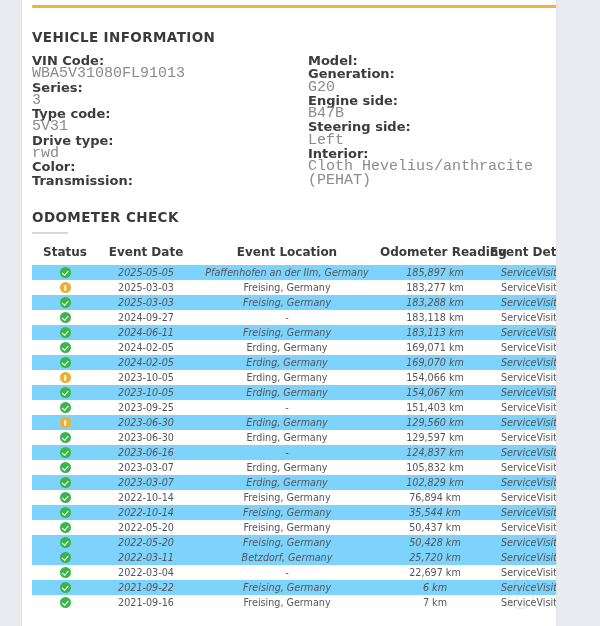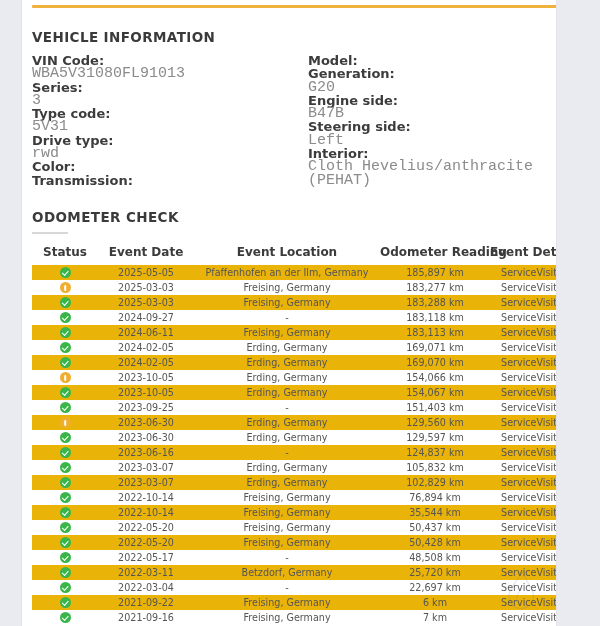--- a/index.html
+++ b/index.html
@@ -121,21 +121,21 @@
   table.odometer tbody td {
     font-size: 9.6px;
     color: #555;
     height: 15px;
     padding: 0;
     text-align: center;
     white-space: nowrap;
     font-family: "DejaVu Sans", sans-serif;
   }
 
-  table.odometer tbody tr.stripe td { background: #eab308; }
+  table.odometer tbody tr.stripe td { background: #7dd3fc; font-style: italic; }
 
   
   col.c-status   { width: 66px; }
   col.c-date     { width: 96px; }
   col.c-location { width: 186px; }
   col.c-odo      { width: 110px; }
   col.c-detail   { width: 78px; }
 
   
   .badge {
@@ -367,27 +367,20 @@
               <td>50,437 km</td>
               <td>ServiceVisit</td>
             </tr>
             <tr class="stripe">
               <td><span class="badge ok"></span></td>
               <td>2022-05-20</td>
               <td>Freising, Germany</td>
               <td>50,428 km</td>
               <td>ServiceVisit</td>
             </tr>
-            <tr>
-              <td><span class="badge ok"></span></td>
-              <td>2022-05-17</td>
-              <td>-</td>
-              <td>48,508 km</td>
-              <td>ServiceVisit</td>
-            </tr>
             <tr class="stripe">
               <td><span class="badge ok"></span></td>
               <td>2022-03-11</td>
               <td>Betzdorf, Germany</td>
               <td>25,720 km</td>
               <td>ServiceVisit</td>
             </tr>
             <tr>
               <td><span class="badge ok"></span></td>
               <td>2022-03-04</td>

